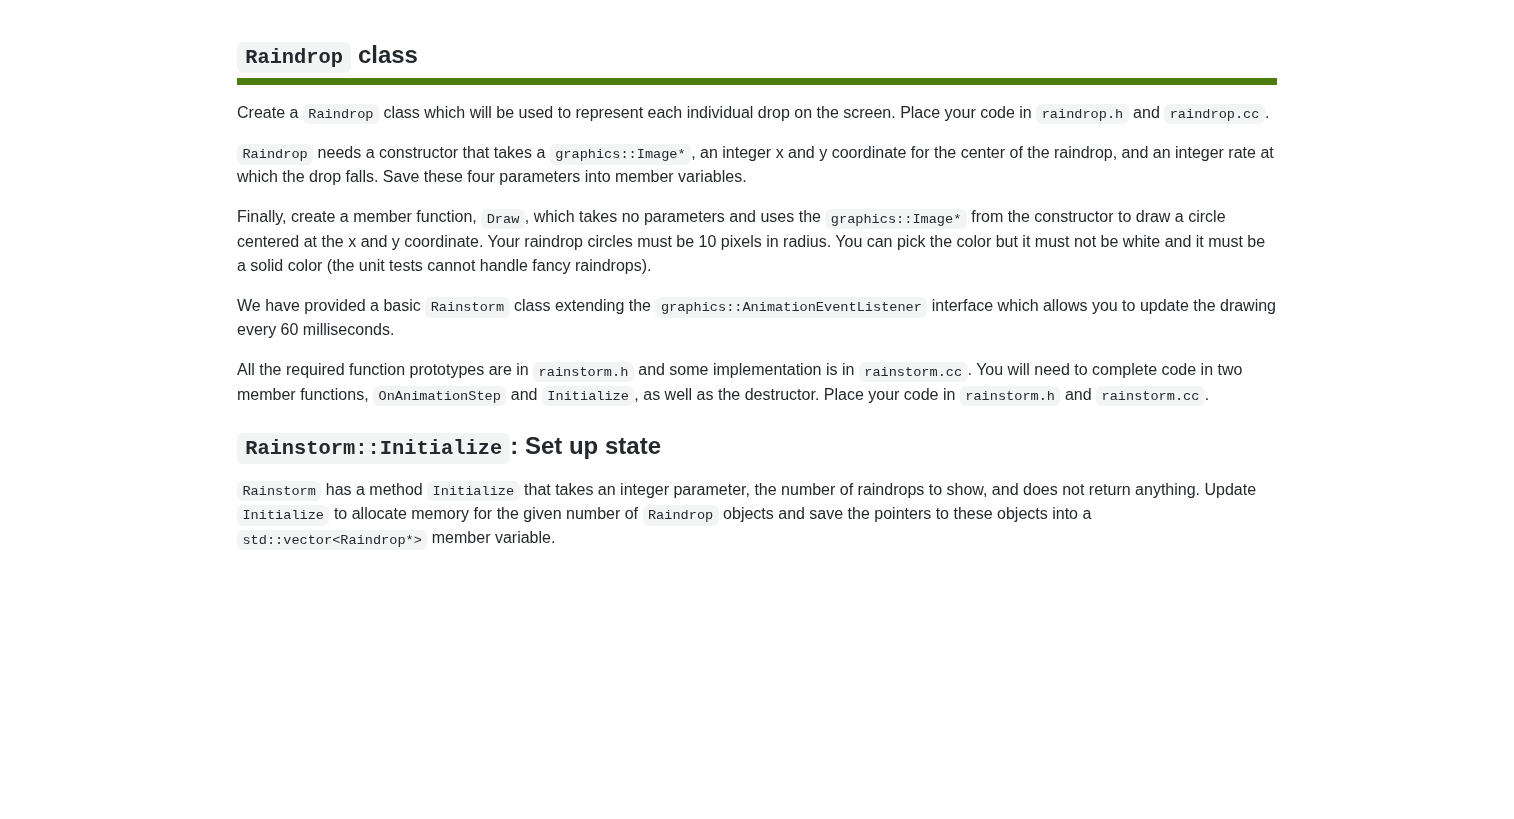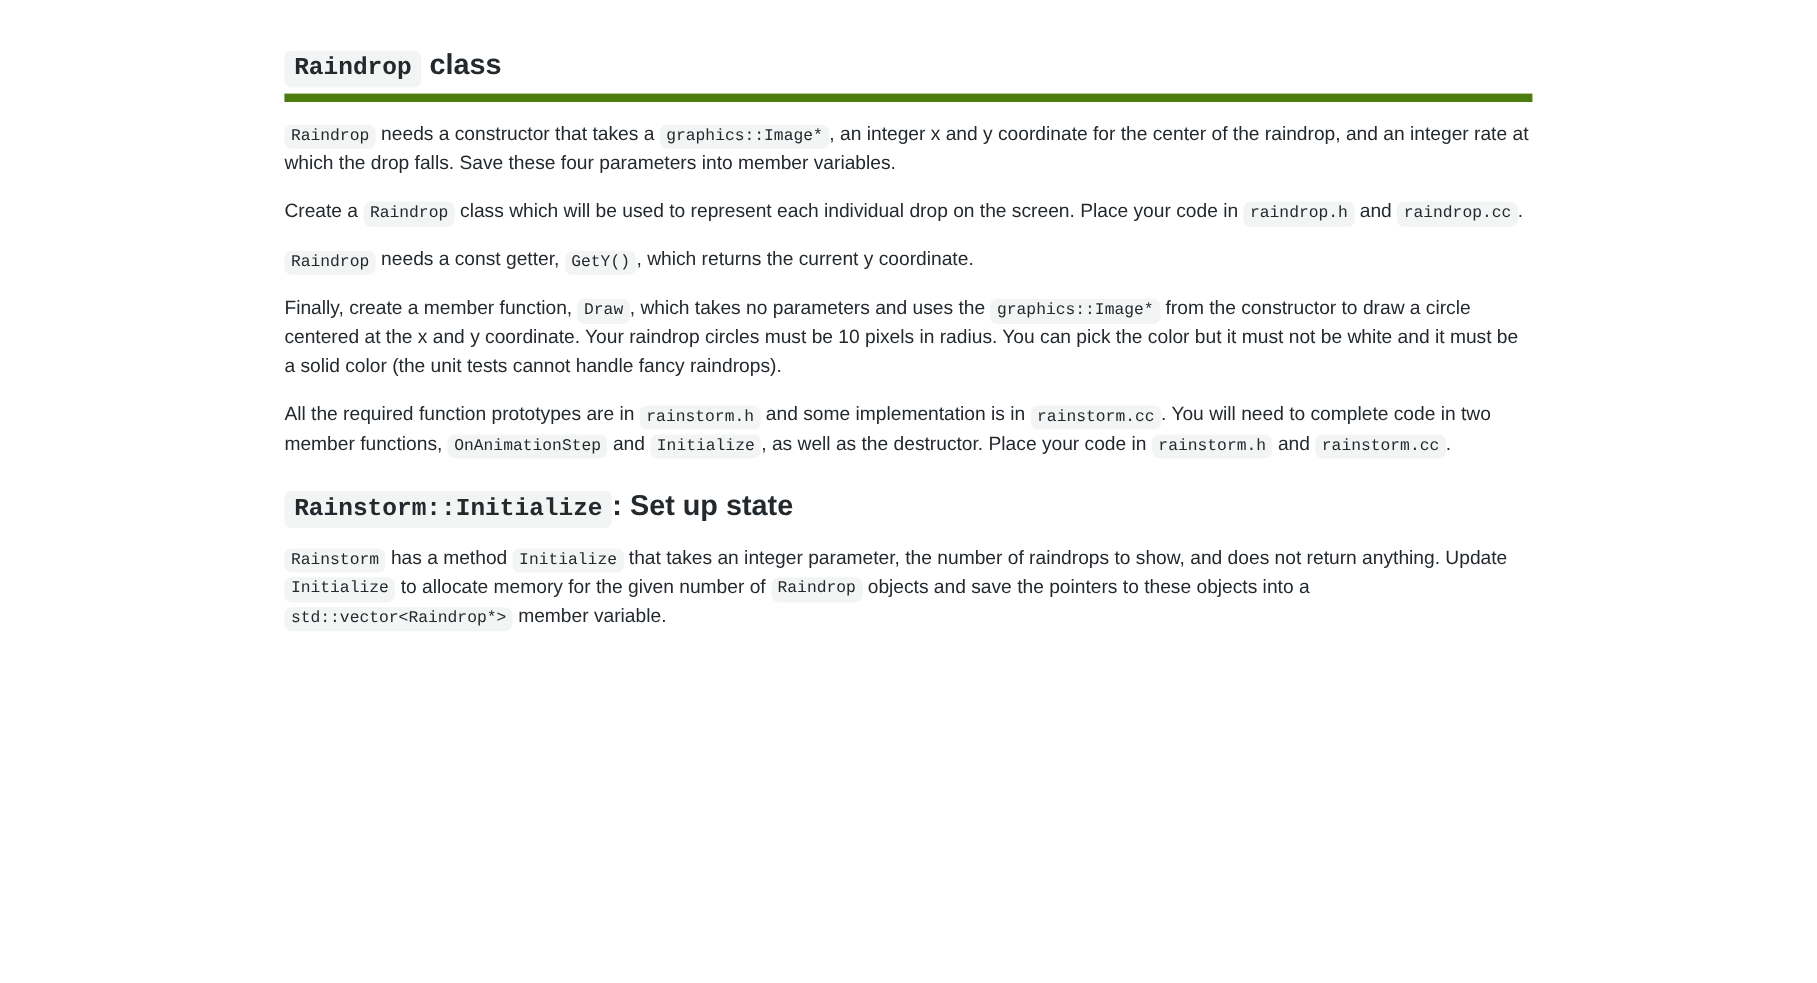--- a/index.html
+++ b/index.html
@@ -47,30 +47,30 @@
       padding: 0.2em 0.4em;
     }
   </style>
 </head>
 <body>
 
 <div class="container">
 
   <h2><code>Raindrop</code><span> class</span></h2>
 
+  <p><span>Create a </span><code>Raindrop</code><span> class which will be used to represent each individual drop on the screen. Place your code in </span><code>raindrop.h</code><span> and </span><code>raindrop.cc</code><span>.</span></p>
+
   <p><code>Raindrop</code><span> needs a constructor that takes a </span><code>graphics::Image*</code><span>, an integer x and y coordinate for the center of the raindrop, and an integer rate at which the drop falls. Save these four parameters into member variables.</span></p>
 
-  <p><span>Create a </span><code>Raindrop</code><span> class which will be used to represent each individual drop on the screen. Place your code in </span><code>raindrop.h</code><span> and </span><code>raindrop.cc</code><span>.</span></p>
-
-  <p><code>Raindrop</code><span> needs a const getter, </span><code>GetY()</code><span>, which returns the current y coordinate.</span></p>
 
 
   <p><span>Finally, create a member function, </span><code>Draw</code><span>, which takes no parameters and uses the </span><code>graphics::Image*</code><span> from the constructor to draw a circle centered at the x and y coordinate. Your raindrop circles must be 10 pixels in radius. You can pick the color but it must not be white and it must be a solid color (the unit tests cannot handle fancy raindrops).</span></p>
 
 
+  <p><span>We have provided a basic </span><code>Rainstorm</code><span> class extending the </span><code>graphics::AnimationEventListener</code><span> interface which allows you to update the drawing every 60 milliseconds.</span></p>
 
   <p><span>All the required function prototypes are in </span><code>rainstorm.h</code><span> and some implementation is in </span><code>rainstorm.cc</code><span>. You will need to complete code in two member functions, </span><code>OnAnimationStep</code><span> and </span><code>Initialize</code><span>, as well as the destructor. Place your code in </span><code>rainstorm.h</code><span> and </span><code>rainstorm.cc</code><span>.</span></p>
 
   <h3><code>Rainstorm::Initialize</code><span>: Set up state</span></h3>
 
   <p><code>Rainstorm</code><span> has a method </span><code>Initialize</code><span> that takes an integer parameter, the number of raindrops to show, and does not return anything. Update </span><code>Initialize</code><span> to allocate memory for the given number of </span><code>Raindrop</code><span> objects and save the pointers to these objects into a </span><code>std::vector&lt;Raindrop*&gt;</code><span> member variable.</span></p>
 
 </div>
 
 </body></html>

